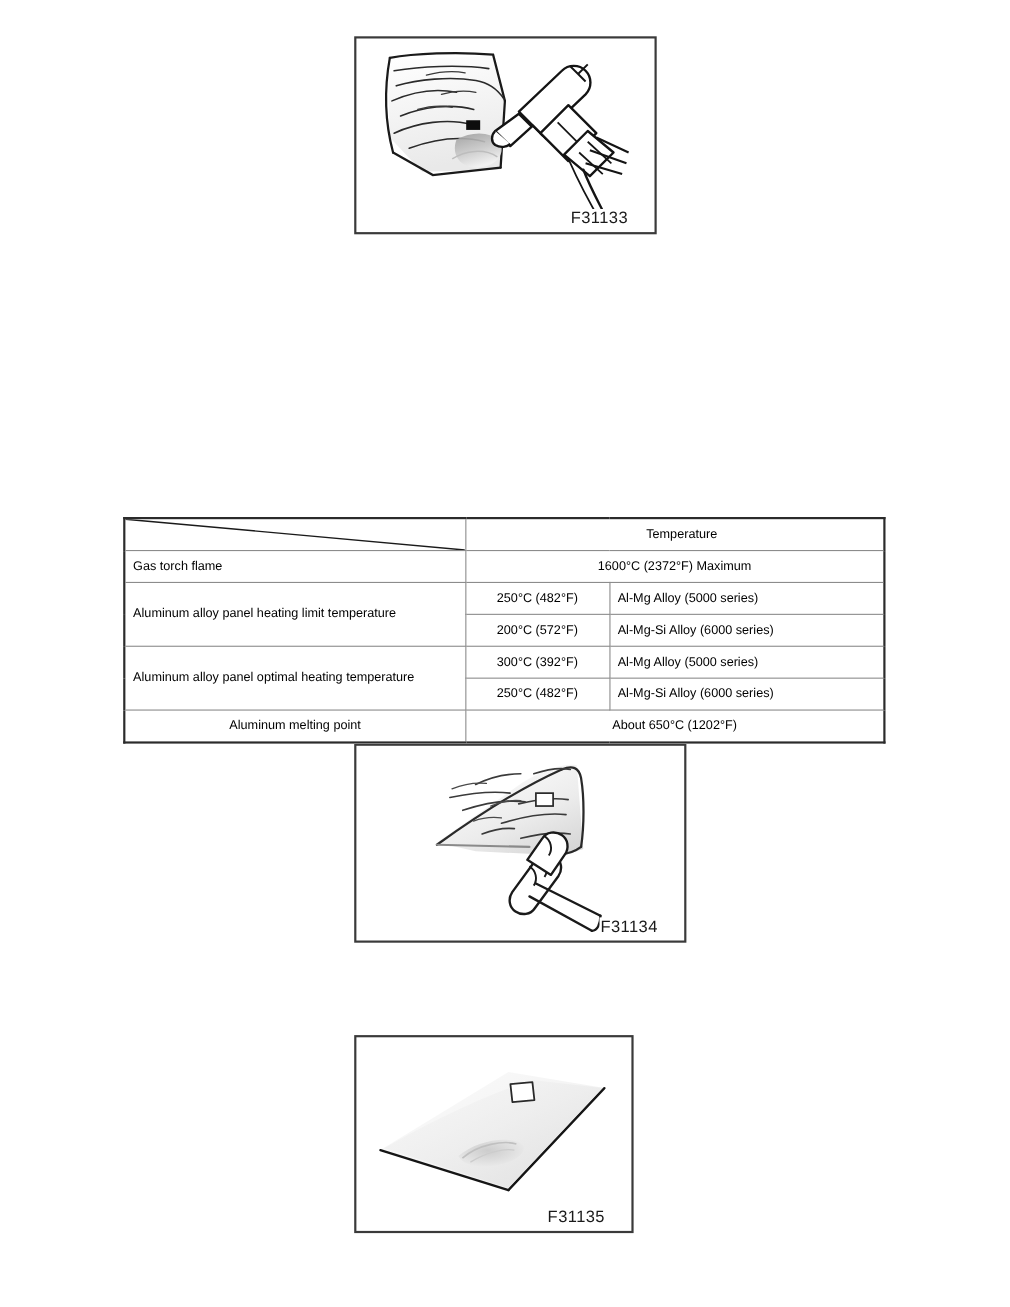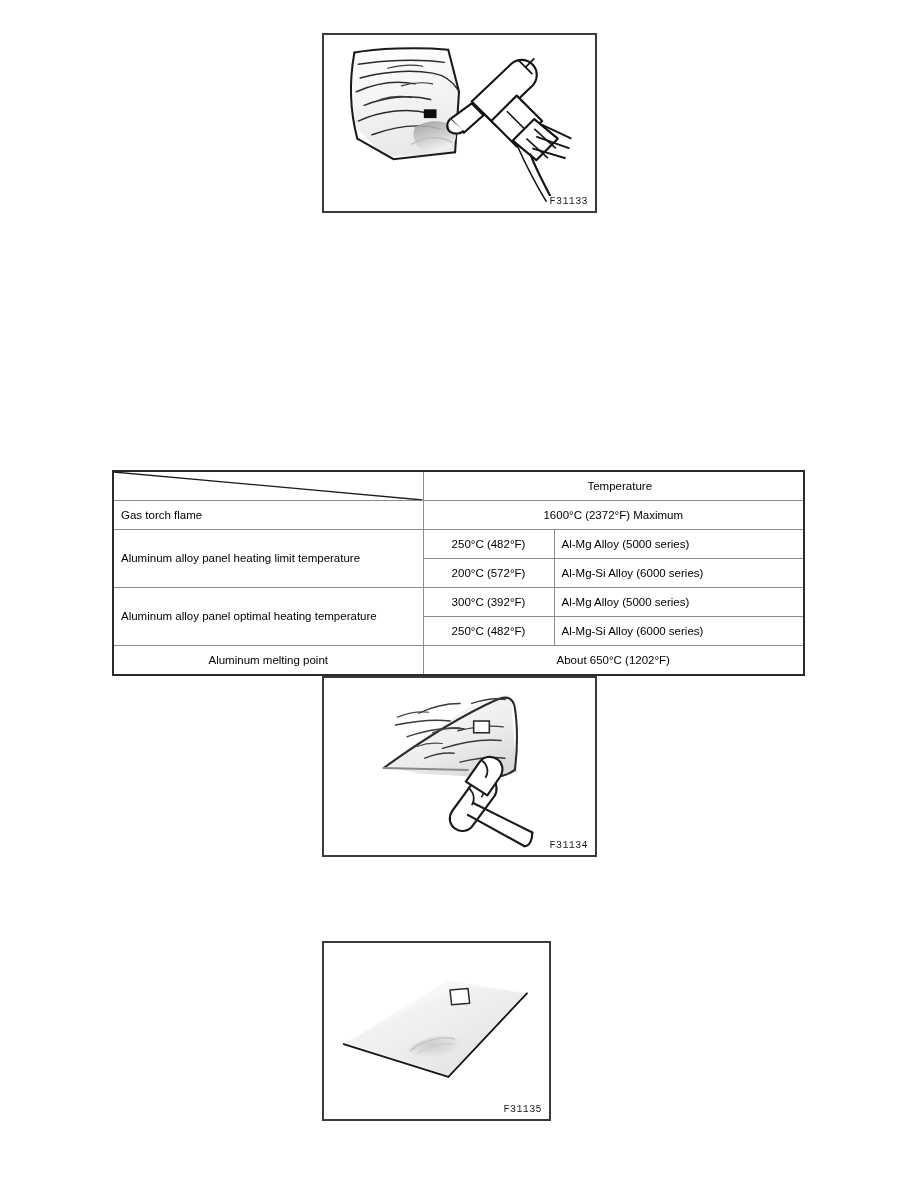--- a/index.html
+++ b/index.html
@@ -31,33 +31,33 @@
     background: #ffffff;
     overflow: hidden;
   }
   .figure svg {
     display: block;
     width: 100%;
     height: 100%;
   }
   .fig-code {
     position: absolute;
-    right: 6px;
+    right: 23px;
     bottom: 4px;
-    font-size: 10px;
+    font-size: 15px;
     letter-spacing: 0.4px;
-    font-family: Liberation Mono, monospace;
+    font-family: Liberation Sans, sans-serif;
     color: #1a1a1a;
     background: #ffffff;
     padding: 0 1px;
   }
 
   #figure-torch   { left: 322px; top: 33px;   width: 275px; height: 180px; }
-  #figure-hammer  { left: 322px; top: 676px;  width: 275px; height: 181px; }
-  #figure-panel   { left: 322px; top: 941px;  width: 229px; height: 180px; }
+  #figure-hammer  { left: 322px; top: 676px;  width: 302px; height: 181px; }
+  #figure-panel   { left: 322px; top: 941px;  width: 254px; height: 180px; }
 
   
   #temperature-table {
     position: absolute;
     left: 112px;
     top: 470px;
     width: 693px;
     border-collapse: collapse;
     font-size: 11.5px;
     color: #000000;

